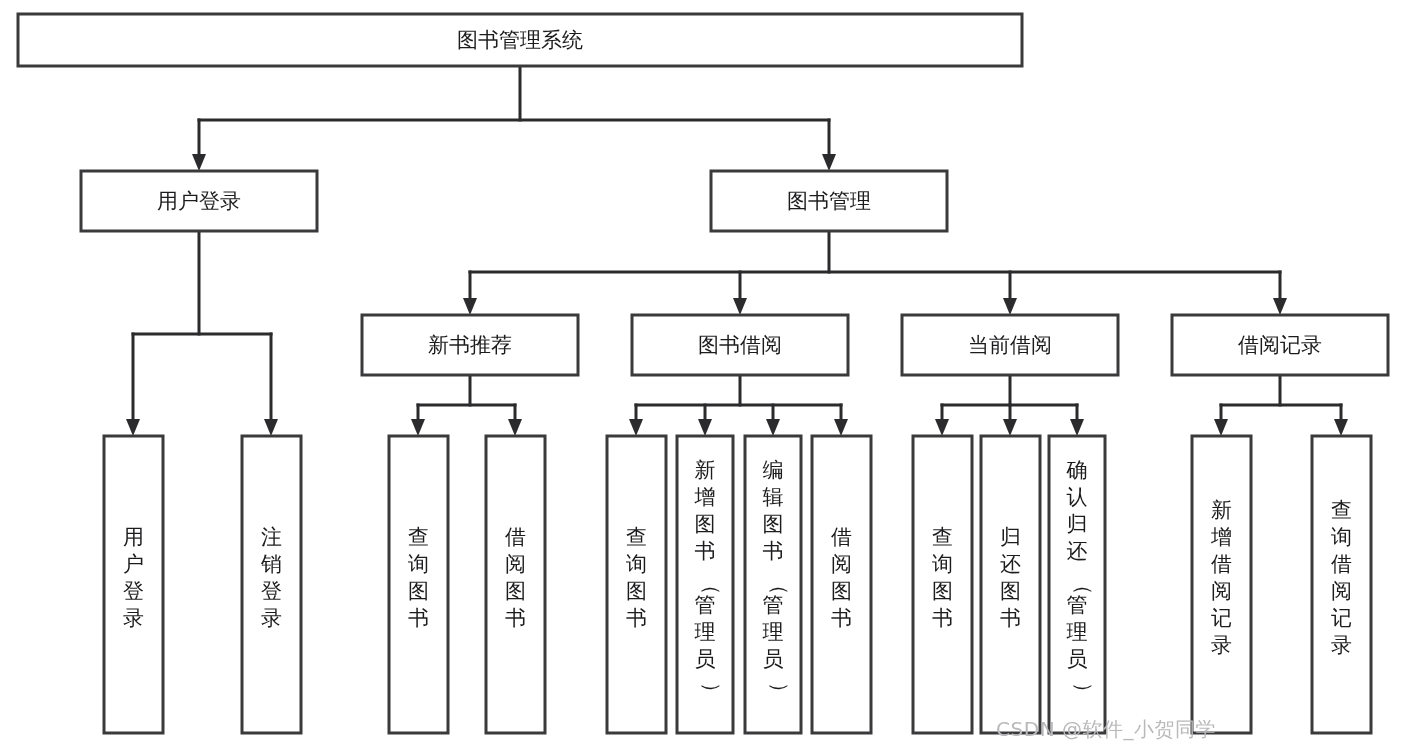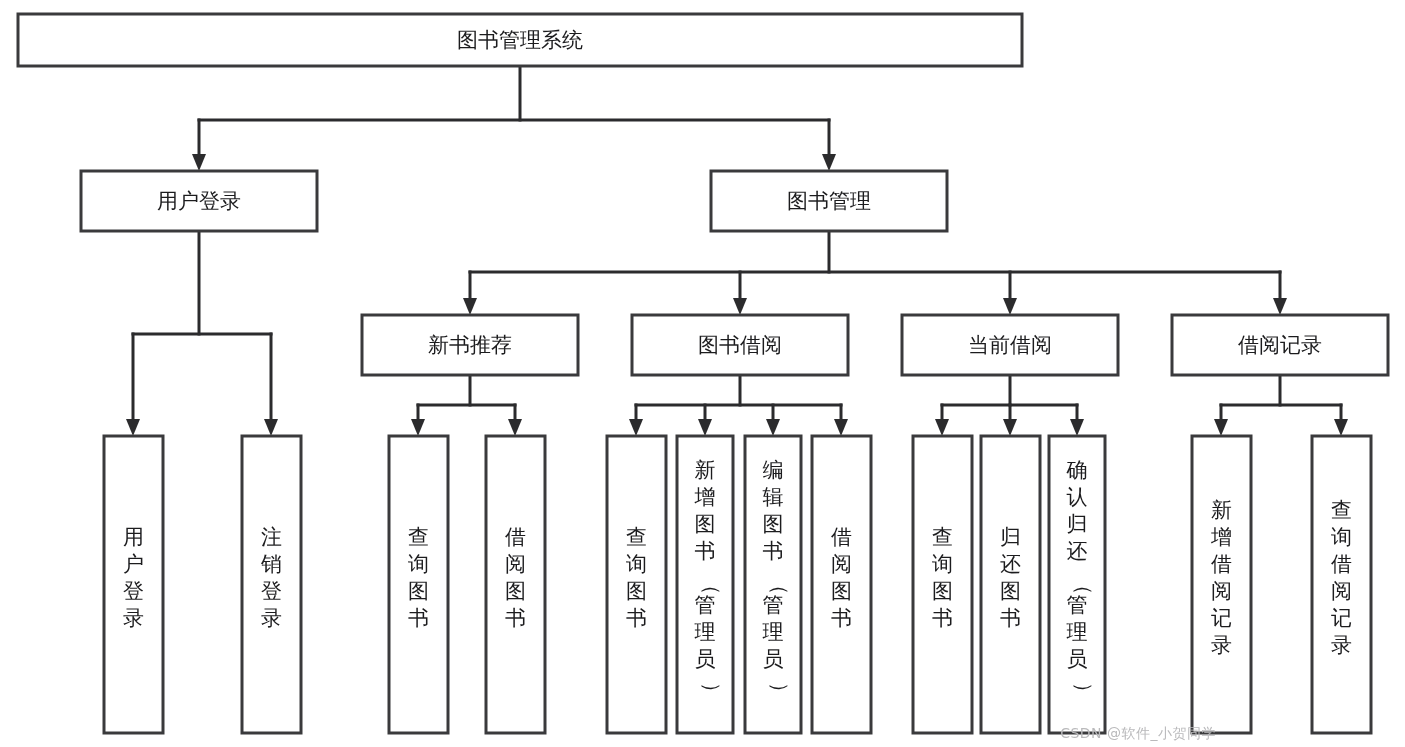--- a/index.html
+++ b/index.html
@@ -54,21 +54,21 @@
     font-family: "DejaVu Sans", "Liberation Sans", sans-serif;
     font-size: 21px;
     fill: #1c1c1e;
     text-anchor: middle;
   }
   .watermark-text {
     position: absolute;
     right: 12px;
     bottom: 4px;
     font-family: "DejaVu Sans", "Liberation Sans", sans-serif;
-    font-size: 14px;
+    font-size: 20px;
     color: #b9b9bb;
     white-space: nowrap;
     letter-spacing: 0.5px;
     user-select: none;
   }
 </style>
 </head>
 <body>
 
 <div id="diagram-root">

